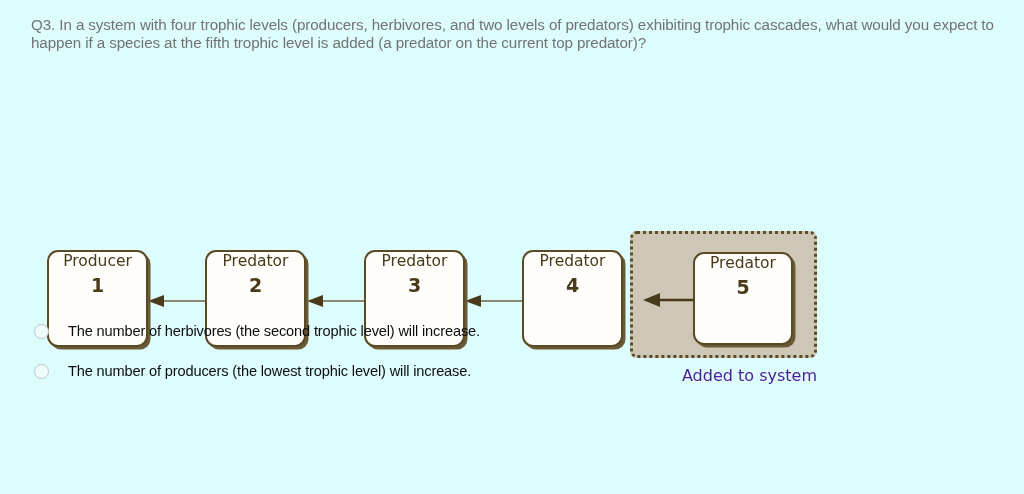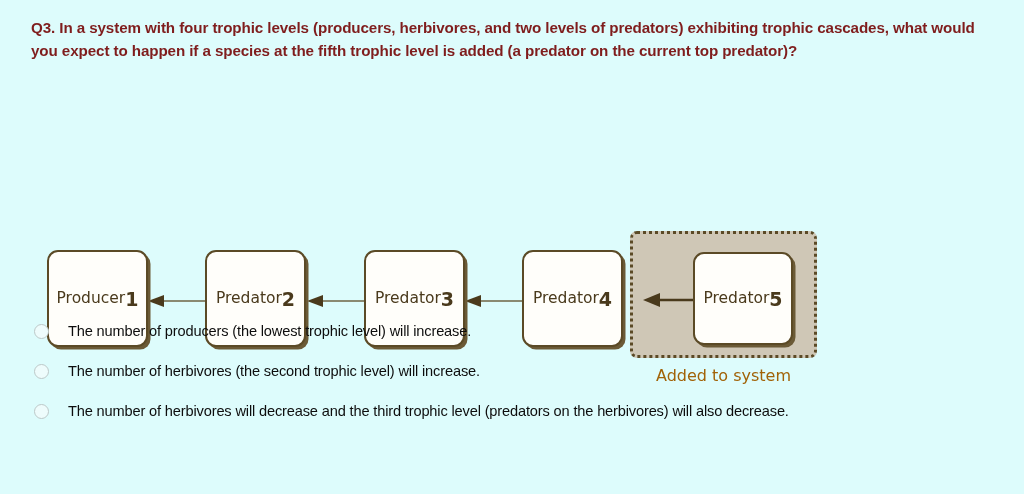--- a/index.html
+++ b/index.html
@@ -15,23 +15,23 @@
     position: relative;
   }
 
   
   .question {
     position: absolute;
     left: 31px;
     top: 16px;
     width: 966px;
     font-size: 15.2px;
-    font-weight: bold;
-    line-height: 23px;
-    color: #7f1d1d;
+    font-weight: normal;
+    line-height: 18px;
+    color: #737373;
     letter-spacing: -0.1px;
   }
 
   
   .diagram {
     position: absolute;
     left: 0;
     top: 110px;
     width: 1024px;
     height: 180px;
@@ -47,39 +47,39 @@
     border: 3px dotted #5b4a26;
     border-radius: 7px;
     box-sizing: border-box;
   }
 
   .highlight-label {
     position: absolute;
     left: 630px;
     top: 256px;
     width: 187px;
-    text-align: center;
+    text-align: right;
     font-size: 16px;
-    color: #a16207;
+    color: #4c1d95;
     font-family: "DejaVu Sans", sans-serif;
   }
 
   .node {
     position: absolute;
     width: 101px;
     height: 97px;
     background: #fffefa;
     border: 2.2px solid #5b4a26;
     border-radius: 11px;
     box-sizing: border-box;
     box-shadow: 3px 3px 0 -0.5px #6b5a36;
     display: flex;
-    flex-direction: row;
+    flex-direction: column;
     align-items: center;
-    justify-content: center;
+    justify-content: flex-start;
     color: #4a3a1c;
     font-family: "DejaVu Sans", sans-serif;
   }
   .node .node-label {
     font-size: 15.5px;
     line-height: 19px;
   }
   .node .node-num {
     font-size: 19px;
     font-weight: bold;
@@ -198,27 +198,23 @@
     <span class="node-num">5</span>
   </div>
 
   <div class="highlight-label">Added to system</div>
 </div>
 
 <div class="options">
 
   <div class="option-row">
     <span class="radio"></span>
-    <span class="option-text">The number of producers (the lowest trophic level) will increase.</span>
+    <span class="option-text">The number of herbivores (the second trophic level) will increase.</span>
   </div>
 
   <div class="option-row">
     <span class="radio"></span>
-    <span class="option-text">The number of herbivores (the second trophic level) will increase.</span>
-  </div>
-
-  <div class="option-row">
-    <span class="radio"></span>
-    <span class="option-text">The number of herbivores will decrease and the third trophic level (predators on the herbivores) will also decrease.</span>
-  </div>
+    <span class="option-text">The number of producers (the lowest trophic level) will increase.</span>
+  </div>
+
 
 
 </div>
 
 </body></html>

